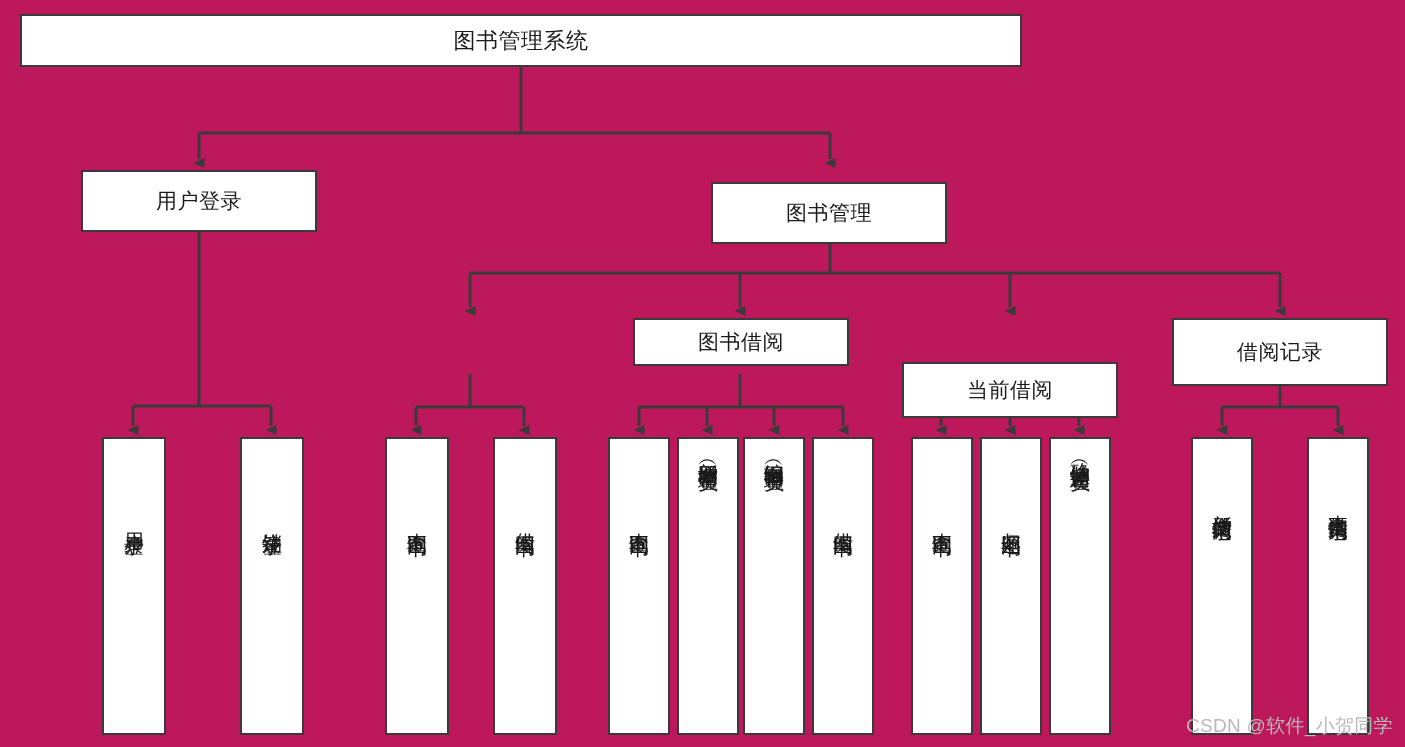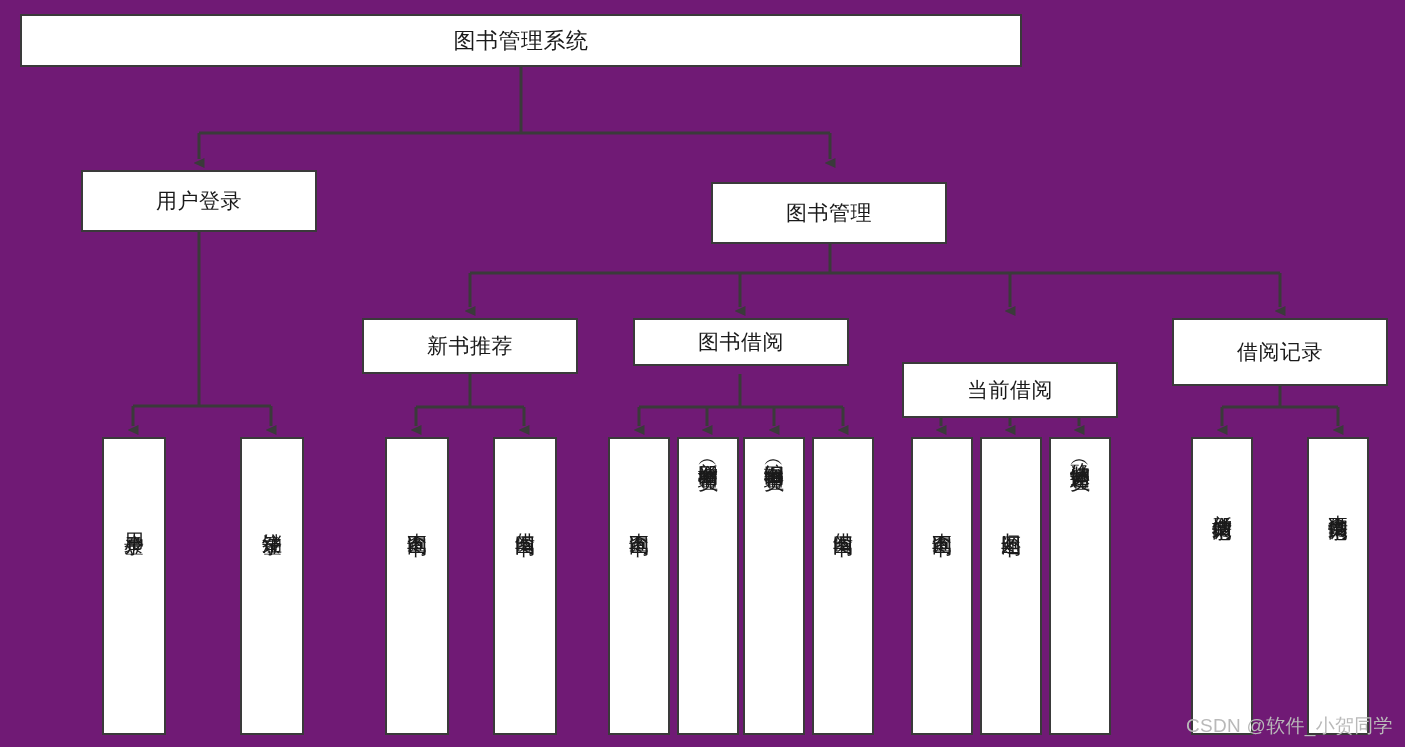--- a/index.html
+++ b/index.html
@@ -7,21 +7,21 @@
     padding: 0;
     background: #ffffff;
   }
   body {
     font-family: "Liberation Sans", "DejaVu Sans", sans-serif;
   }
   #canvas {
     position: relative;
     width: 1405px;
     height: 747px;
-    background: #701a75;
+    background: #be185d;
     overflow: hidden;
   }
   #connectors {
     position: absolute;
     left: 0;
     top: 0;
     width: 1405px;
     height: 747px;
     pointer-events: none;
   }
@@ -140,23 +140,20 @@
     <span class="label">图书管理系统</span>
   </div>
 
   <div class="node horiz" style="left:81px; top:170px; width:236px; height:62px;">
     <span class="label">用户登录</span>
   </div>
   <div class="node horiz" style="left:711px; top:182px; width:236px; height:62px;">
     <span class="label">图书管理</span>
   </div>
 
-  <div class="node horiz" style="left:362px; top:318px; width:216px; height:56px;">
-    <span class="label">新书推荐</span>
-  </div>
   <div class="node horiz" style="left:633px; top:318px; width:216px; height:48px;">
     <span class="label">图书借阅</span>
   </div>
   <div class="node horiz" style="left:902px; top:318px; width:216px; height:56px;margin-top:44px;">
     <span class="label">当前借阅</span>
   </div>
   <div class="node horiz" style="left:1172px; top:318px; width:216px; height:68px;">
     <span class="label">借阅记录</span>
   </div>
 

